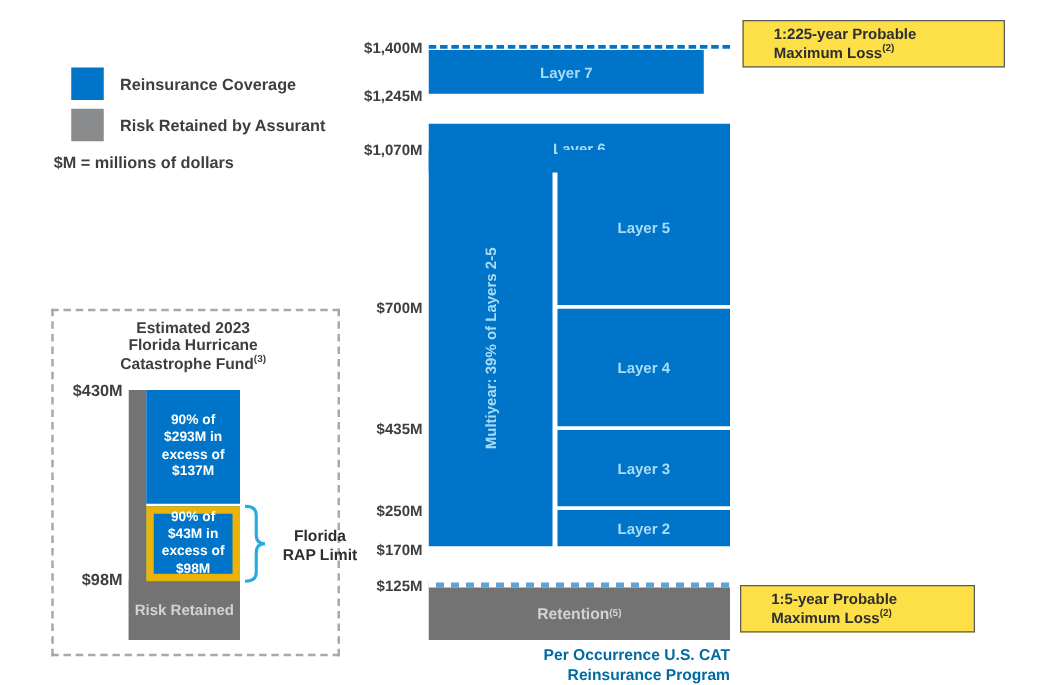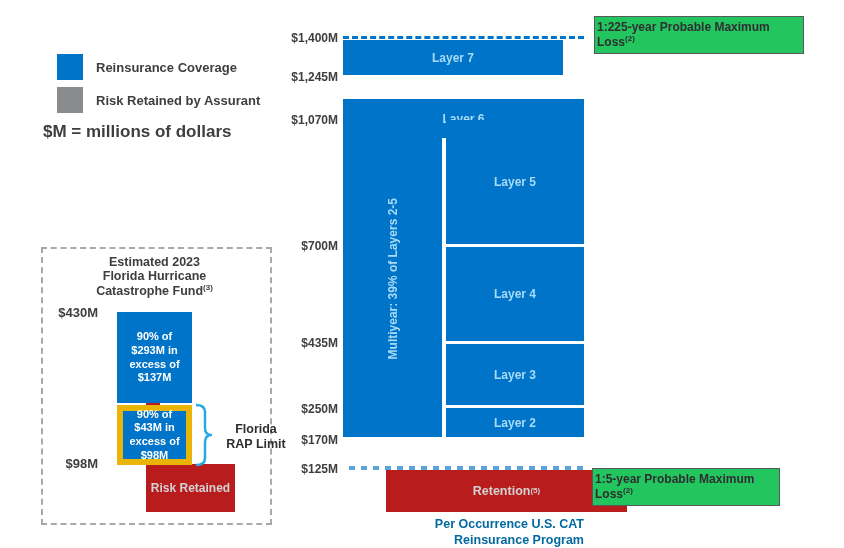--- a/index.html
+++ b/index.html
@@ -1,36 +1,36 @@
 <!DOCTYPE html>
 <html><head>
 <meta charset="utf-8">
 <style>
   html,body{margin:0;padding:0;background:#fff;font-family:"Liberation Sans",sans-serif;}
   .canvas{position:relative;width:844px;height:548px;background:#fff;overflow:hidden;color:#3e3e40;}
   .abs{position:absolute;}
   
   .swatch{width:26px;height:26px;}
   .legend-label{font-size:13px;font-weight:bold;color:#3e3e40;}
-  .note{font-size:17px;font-weight:bold;color:#3e3e40;}
+  .note{font-size:13px;font-weight:bold;color:#3e3e40;}
   
   .fhcf-box{border:2px dashed #a7a9ac;}
   .fhcf-title{font-size:12.5px;font-weight:bold;text-align:center;line-height:1.15;color:#3e3e40;}
   .money{font-size:13px;font-weight:bold;text-align:right;color:#3e3e40;}
   .bluebox{background:#0074C8;color:#ffffff;font-size:11px;font-weight:bold;text-align:center;line-height:1.25;display:flex;align-items:center;justify-content:center;}
-  .graybox{background:#b91c1c;margin-left:43px;}
+  .graybox{background:#737373;}
   .gray-label{color:#d2d3d5;font-size:12px;font-weight:bold;text-align:center;}
   .bracket-label{font-size:12.5px;font-weight:bold;color:#2e2e30;line-height:1.2;}
   
   .layer{background:#0074C8;color:#a7dcf7;font-size:12px;font-weight:bold;display:flex;align-items:center;justify-content:center;}
   .scale{font-size:12px;font-weight:bold;text-align:right;color:#3e3e40;}
   .dash-top{border-top:3px dashed #0074C8;}
   .dash-125{background:repeating-linear-gradient(90deg,#ffffff 0 6px,#5aa4d8 6px 12px);}
   .vertical{writing-mode:vertical-rl;transform:rotate(180deg);white-space:nowrap;}
-  .callout{background:#22c55e;border:1.5px solid #58595B;font-size:12px;font-weight:bold;color:#2e2e30;line-height:1.25;padding:3px 2px;box-sizing:border-box;}
+  .callout{background:#fde047;border:1.5px solid #58595B;font-size:12px;font-weight:bold;color:#2e2e30;line-height:1.25;padding:3px 24px;box-sizing:border-box;}
   .caption{font-size:12.5px;font-weight:bold;text-align:right;line-height:1.25;color:#0369a1;}
   sup{font-size:8px;vertical-align:super;line-height:0;}
 </style>
 </head>
 <body>
 
 <div class="canvas">
 
   <div class="abs swatch" style="left:57px;top:54px;background:#0074C8;"></div>
   <div class="abs legend-label" style="left:96px;top:60px;">Reinsurance Coverage</div>

